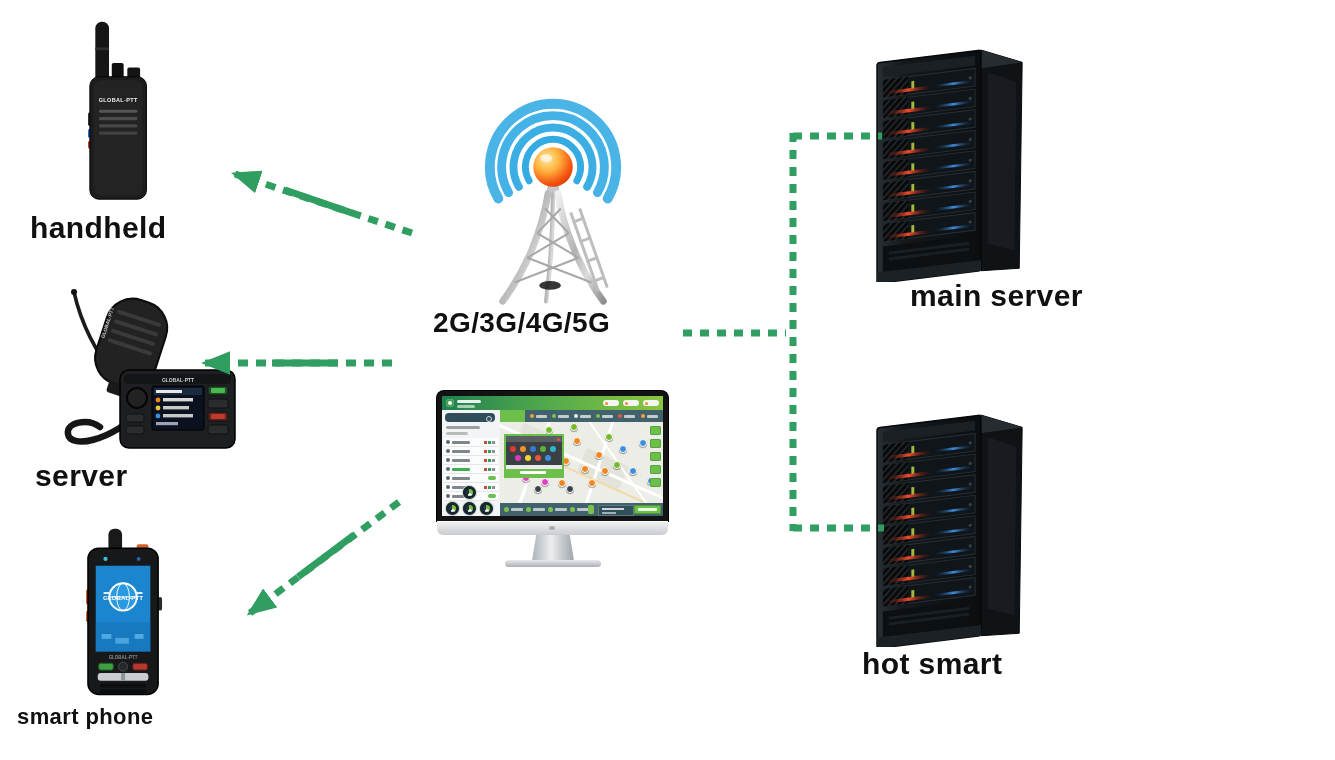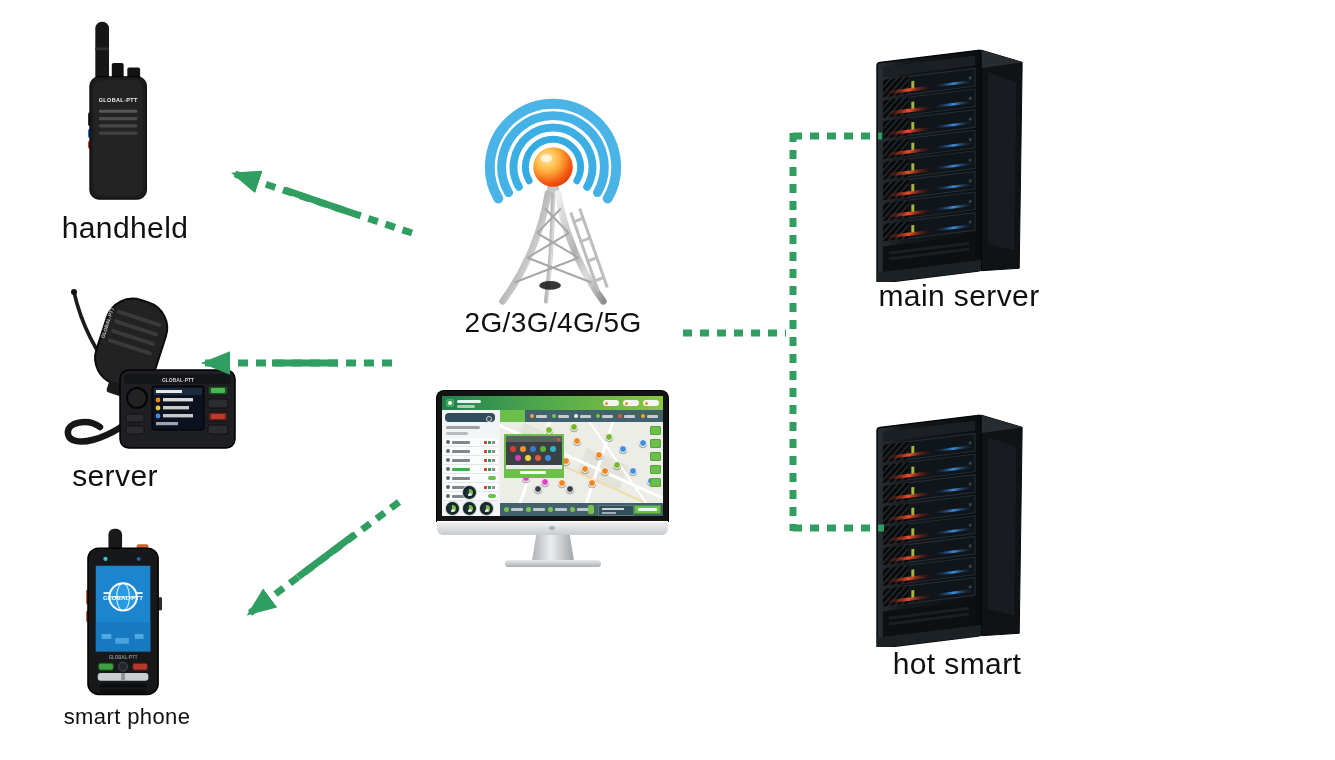--- a/index.html
+++ b/index.html
@@ -1,19 +1,19 @@
 <!DOCTYPE html>
 <html><head>
 <meta charset="utf-8">
 <style>
   html,body{margin:0;padding:0;background:#fff;}
   #canvas{position:relative;width:1335px;height:760px;background:#ffffff;overflow:hidden;
           font-family:"Liberation Sans",sans-serif;}
   .abs{position:absolute;}
-  .label{position:absolute;font-weight:400;color:#101010;text-align:center;
+  .label{position:absolute;font-weight:700;color:#101010;
          letter-spacing:.4px;font-size:30px;line-height:1.05;}
   .station-label{font-size:28px;}
   .station-label .l2{font-size:27px;}
 
   
   .monitor{position:absolute;left:437px;top:391px;width:231px;height:178px;}
   .bezel{position:absolute;left:0;top:0;width:221px;height:120px;background:#101010;
          border:5px solid #131313;border-radius:7px 7px 0 0;box-shadow:0 0 0 1px #000;}
   .chin{position:absolute;left:0;top:130px;width:231px;height:14px;
         background:linear-gradient(180deg,#f2f3f4,#c8ccd0);border-radius:0 0 6px 6px;
@@ -548,21 +548,21 @@
       </div>
     <div class="neck"></div>
     <div class="base"></div>
   </div>
 
   <div class="abs" style="left:873px;top:27px;width:162px;height:255px">
     <svg viewBox="0 0 165 260" width="162" height="255">
         <use href="#server"></use>
       </svg>
   </div>
-  <div class="label" style="left:864px;top:280px;width:190px">main server</div>
+  <div class="label" style="left:910px;top:280px;width:190px">main server</div>
 
   <div class="abs" style="left:873px;top:392px;width:162px;height:255px">
     <svg viewBox="0 0 165 260" width="162" height="255">
         <use href="#server"></use>
       </svg>
   </div>
   <div class="label" style="left:862px;top:648px;width:190px">hot smart</div>
 
 
   <svg class="abs" style="left:0;top:0" width="1335" height="760">

